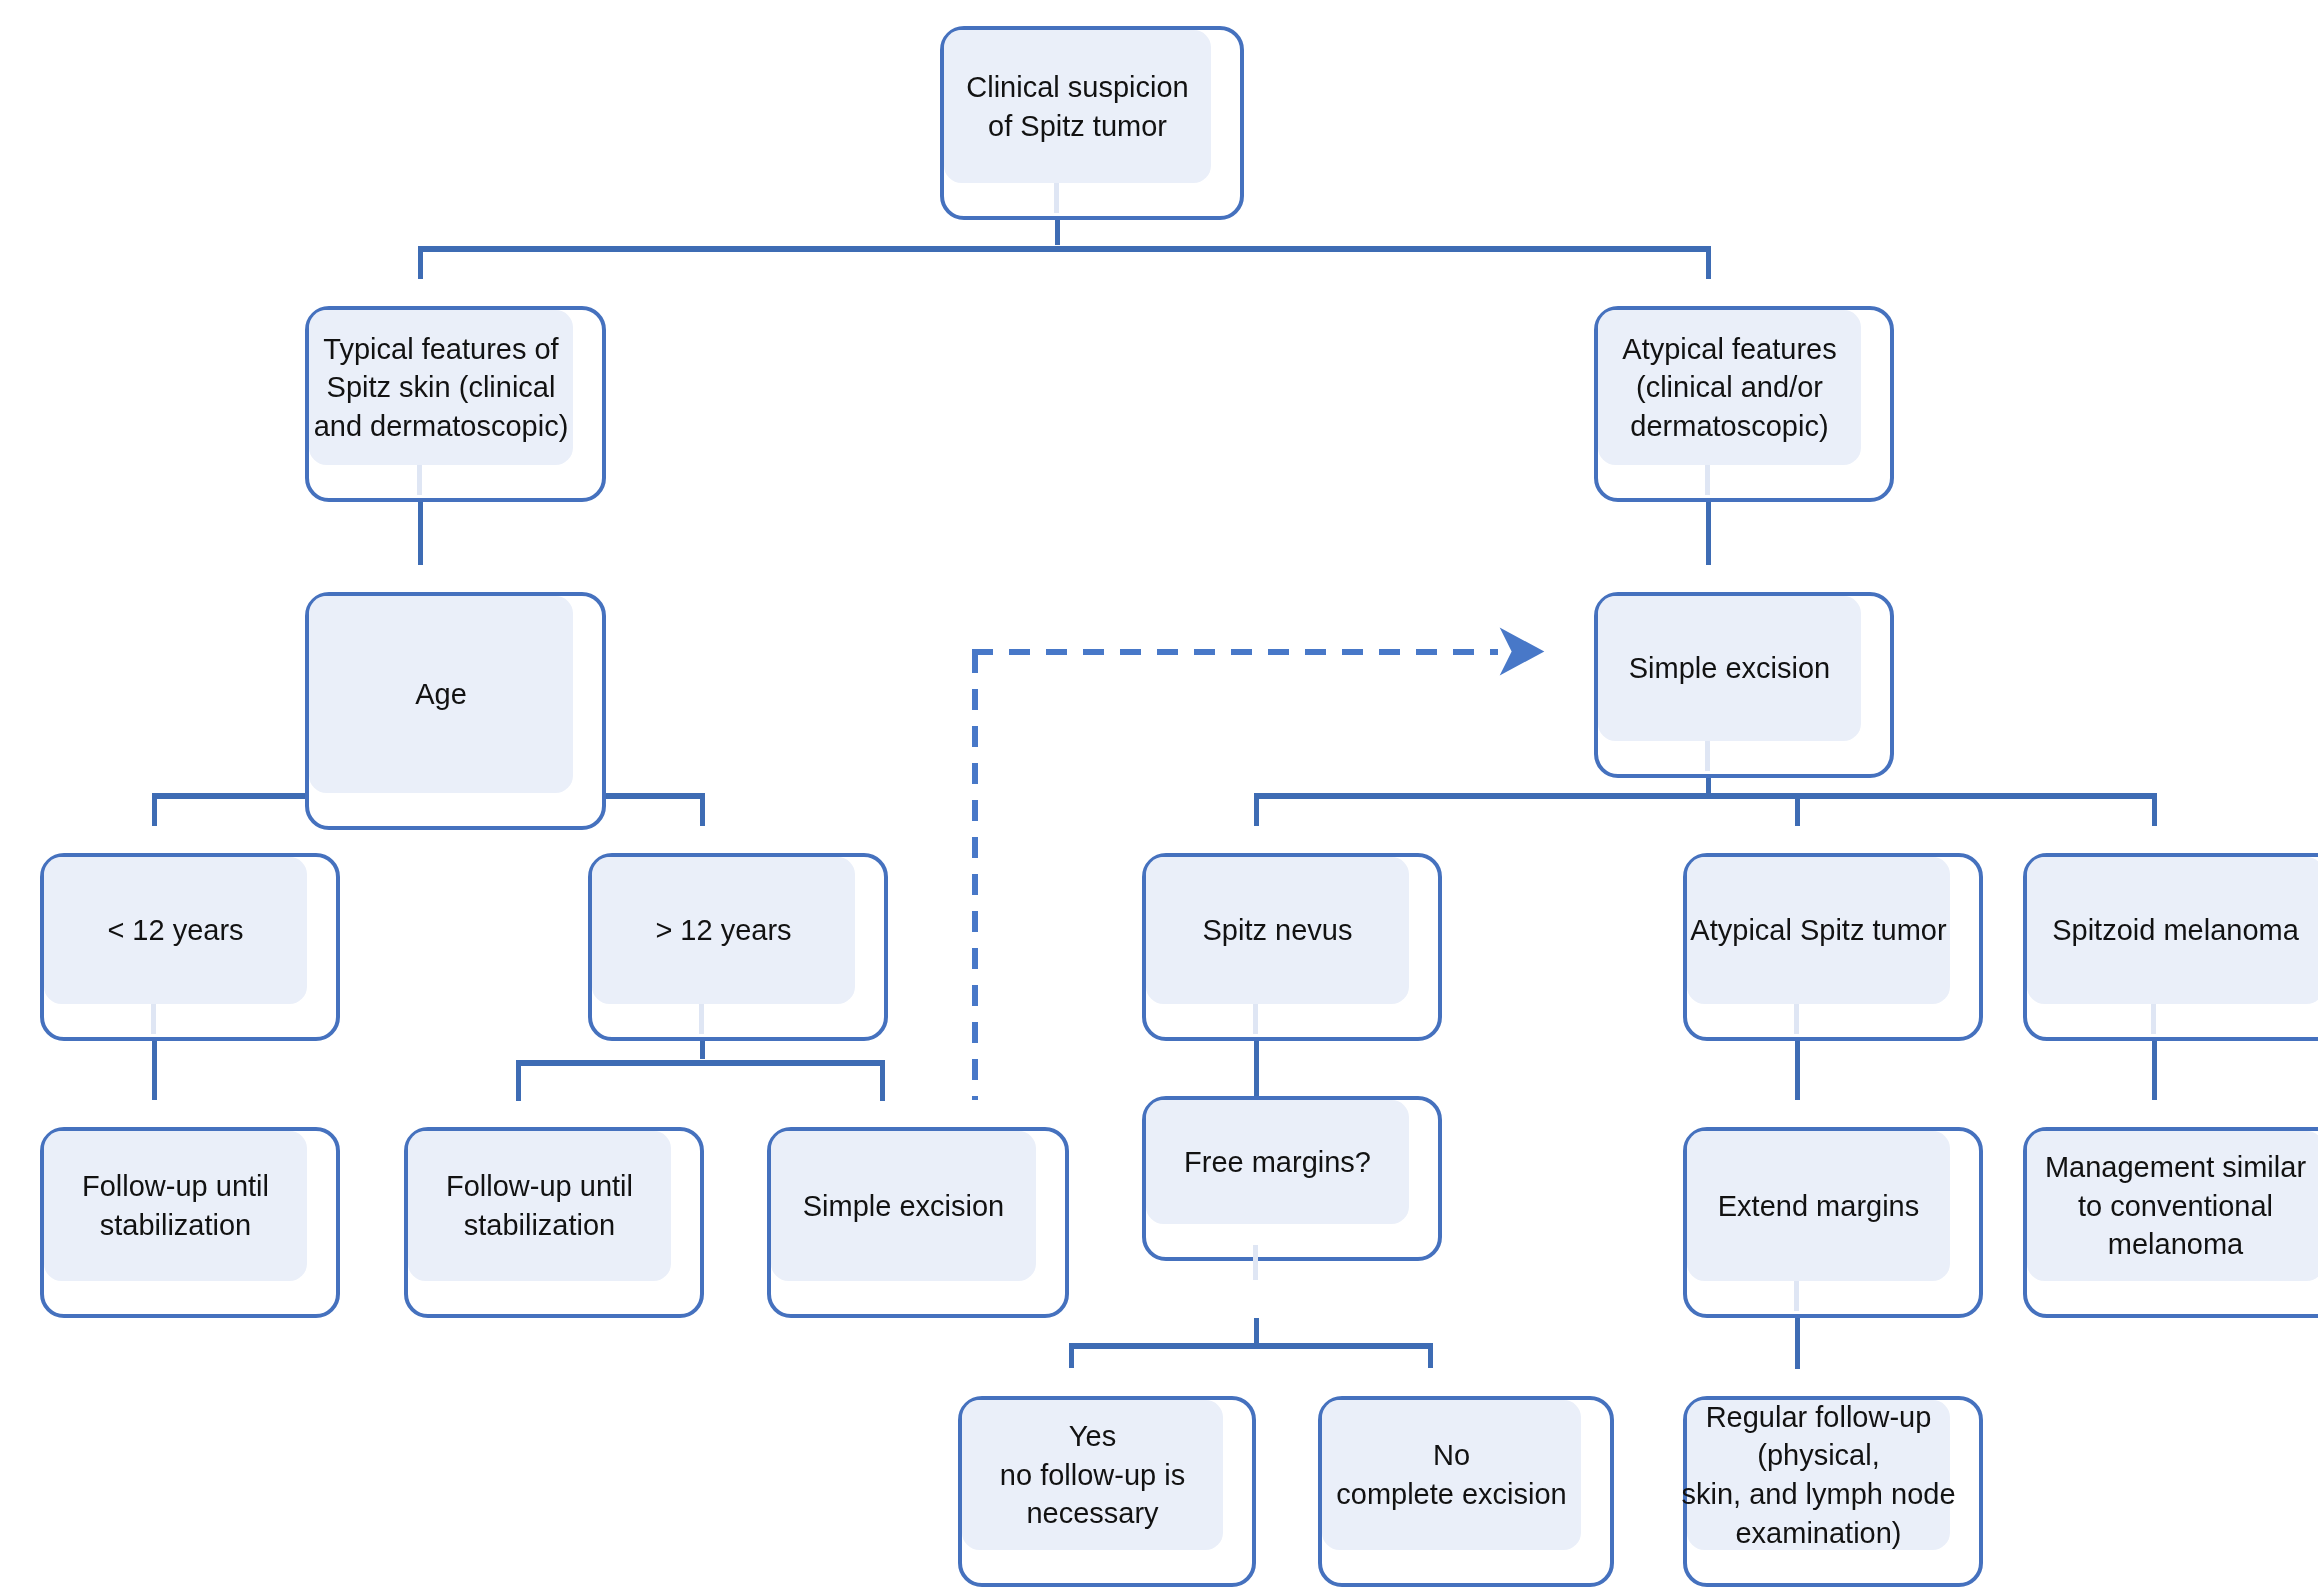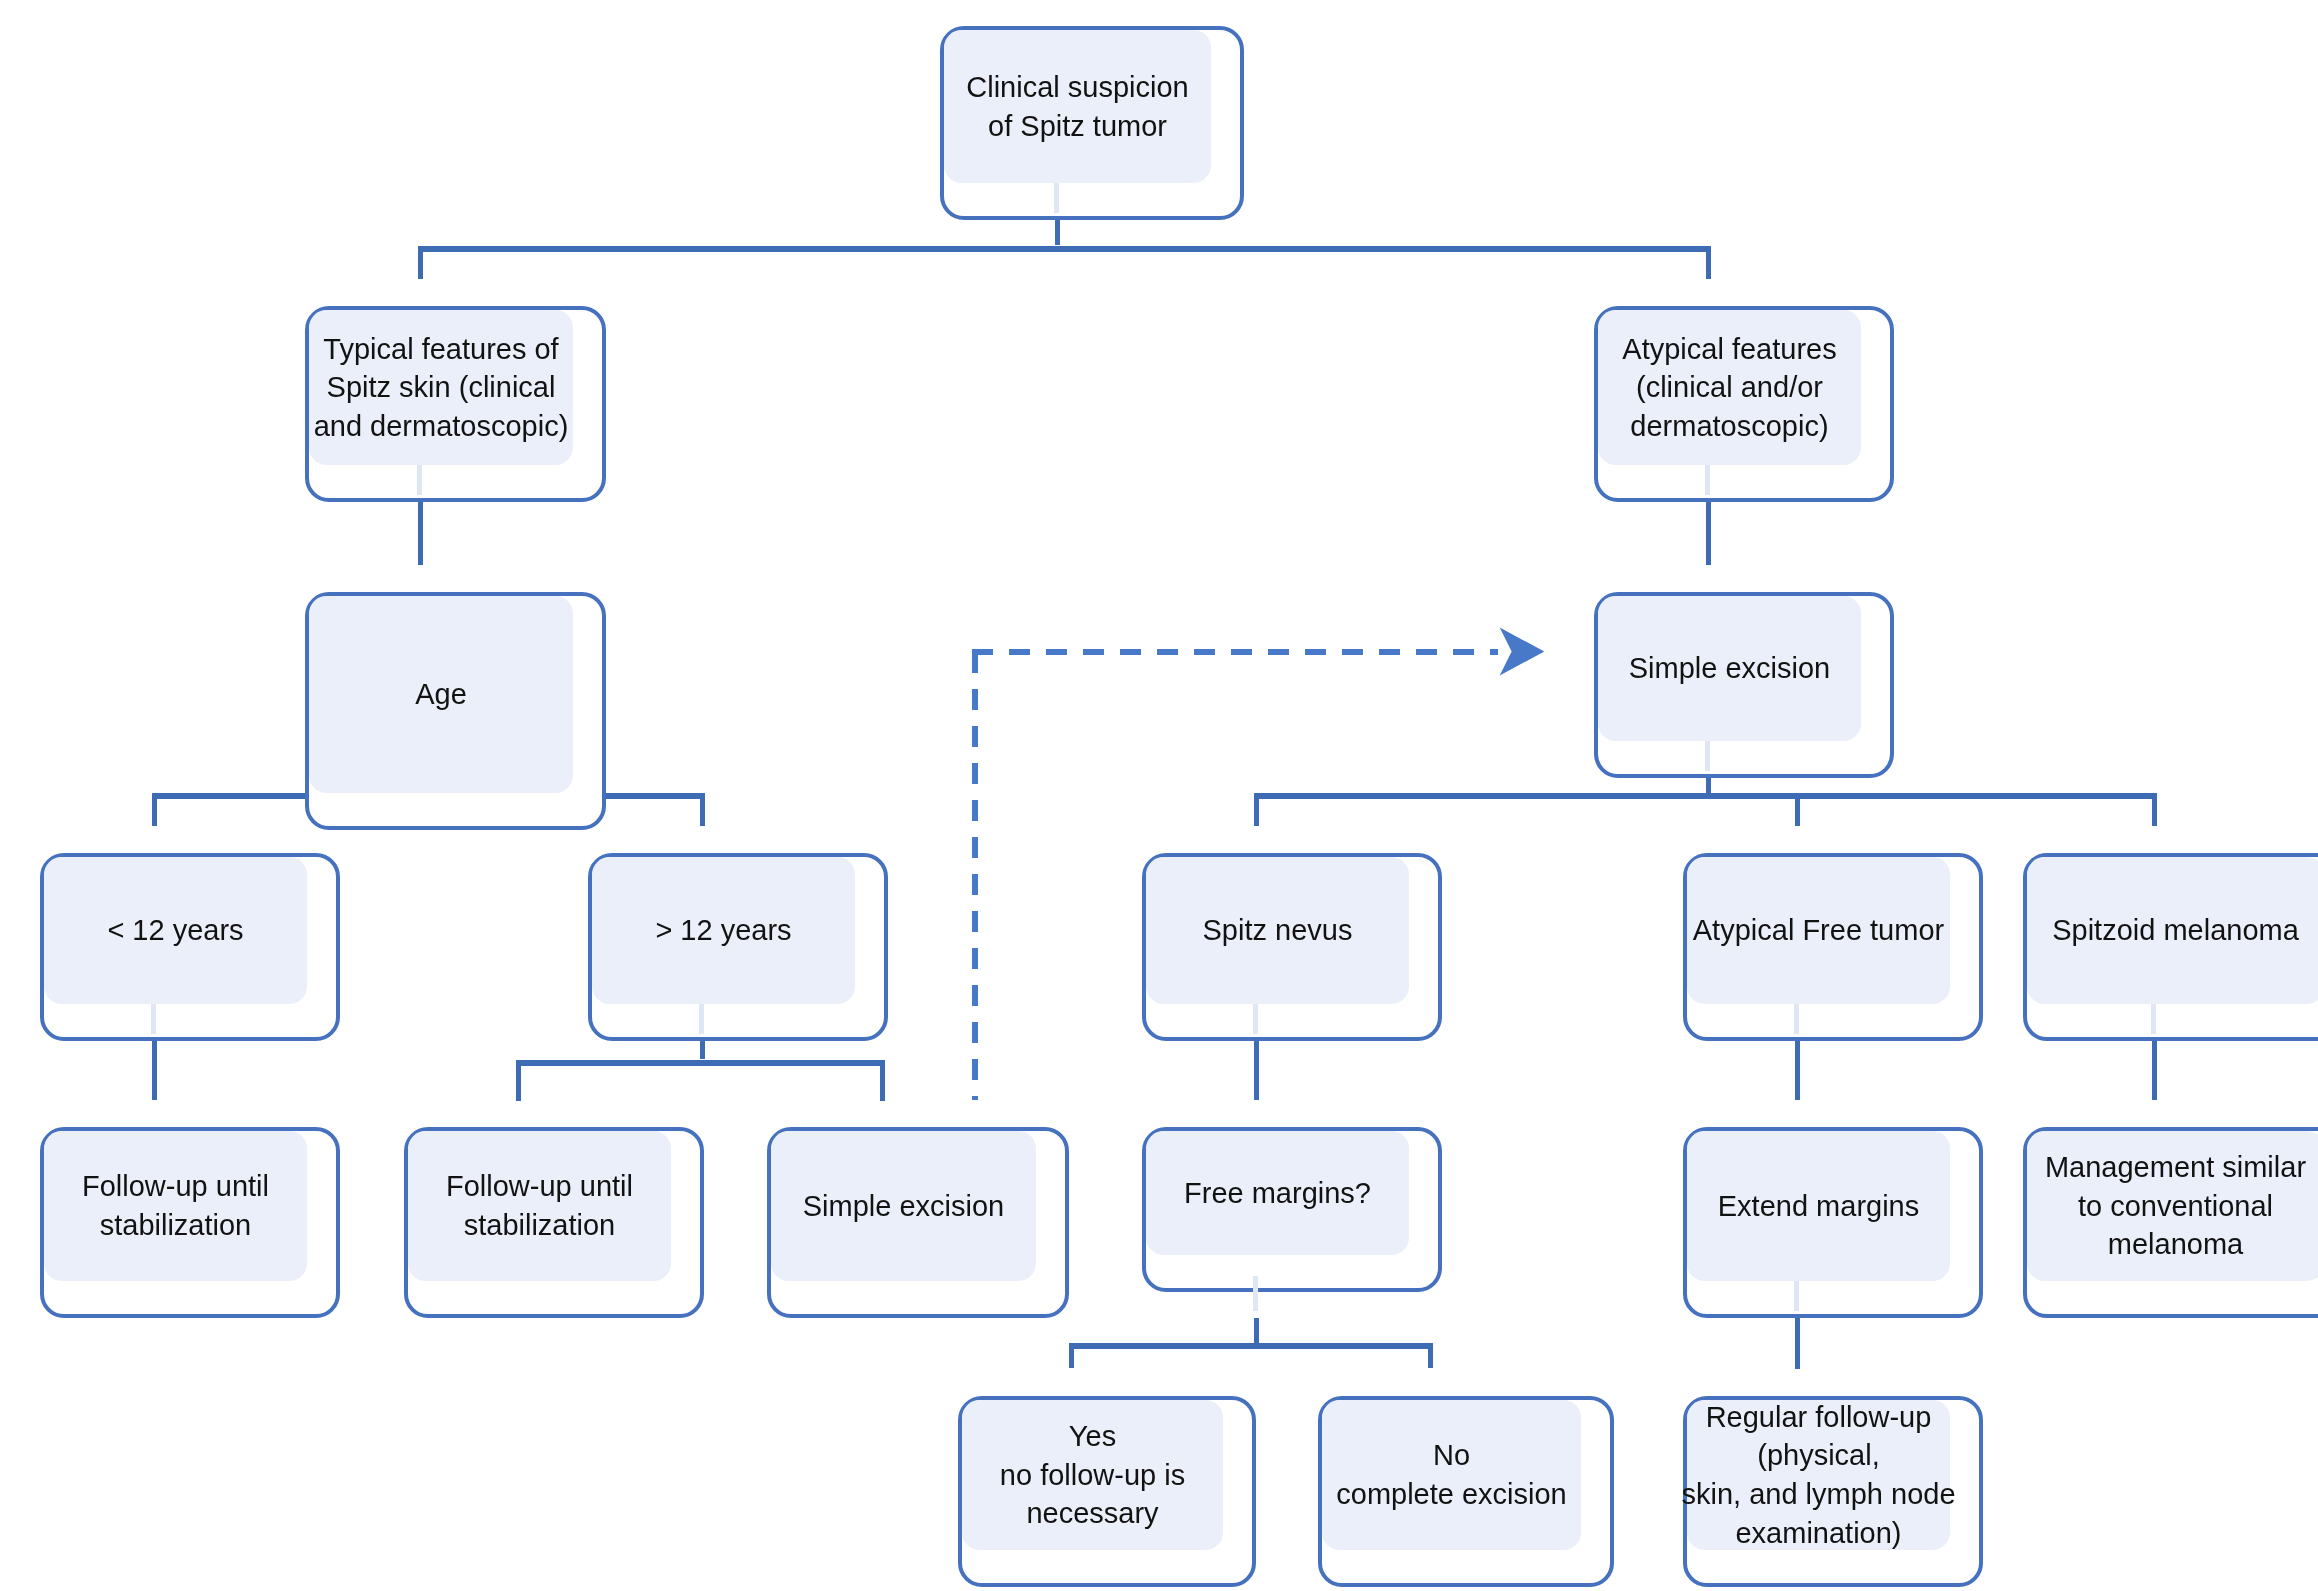--- a/index.html
+++ b/index.html
@@ -155,21 +155,21 @@
       <div class="node-shadow" style="left: -32px; top: -32px; width: 294px; height: 182px;"></div>
       <div class="stub" style="left: 107px; top: 142px; height: 35px;"></div>
       <div class="node-fill">
         <div class="node-label">Spitz nevus</div>
       </div>
     </div>
     <div class="node" style="left: 1683px; top: 853px; width: 300px; height: 188px;">
       <div class="node-shadow" style="left: -32px; top: -32px; width: 294px; height: 182px;"></div>
       <div class="stub" style="left: 107px; top: 142px; height: 35px;"></div>
       <div class="node-fill">
-        <div class="node-label">Atypical Free tumor</div>
+        <div class="node-label">Atypical Spitz tumor</div>
       </div>
     </div>
     <div class="node" style="left: 2023px; top: 853px; width: 334px; height: 188px;">
       <div class="node-shadow" style="left: -32px; top: -32px; width: 327px; height: 182px;"></div>
       <div class="stub" style="left: 124px; top: 142px; height: 35px;"></div>
       <div class="node-fill">
         <div class="node-label">Spitzoid melanoma</div>
       </div>
     </div>
     <div class="node" style="left: 40px; top: 1127px; width: 300px; height: 191px;">
@@ -185,21 +185,21 @@
         <div class="node-label">Follow-up until
 stabilization</div>
       </div>
     </div>
     <div class="node" style="left: 767px; top: 1127px; width: 302px; height: 191px;">
       <div class="node-shadow" style="left: -32px; top: -32px; width: 296px; height: 184px;"></div>
       <div class="node-fill">
         <div class="node-label">Simple excision</div>
       </div>
     </div>
-    <div class="node" style="left: 1142px; top: 1127px; width: 300px; height: 165px;">
+    <div class="node" style="left: 1142px; top: 1096px; width: 300px; height: 165px;">
       <div class="node-shadow" style="left: -32px; top: -32px; width: 294px; height: 184px;"></div>
       <div class="stub" style="left: 107px; top: 145px; height: 35px;"></div>
       <div class="node-fill">
         <div class="node-label">Free margins?</div>
       </div>
     </div>
     <div class="node" style="left: 1683px; top: 1127px; width: 300px; height: 191px;">
       <div class="node-shadow" style="left: -32px; top: -32px; width: 294px; height: 184px;"></div>
       <div class="stub" style="left: 107px; top: 145px; height: 35px;"></div>
       <div class="node-fill">

